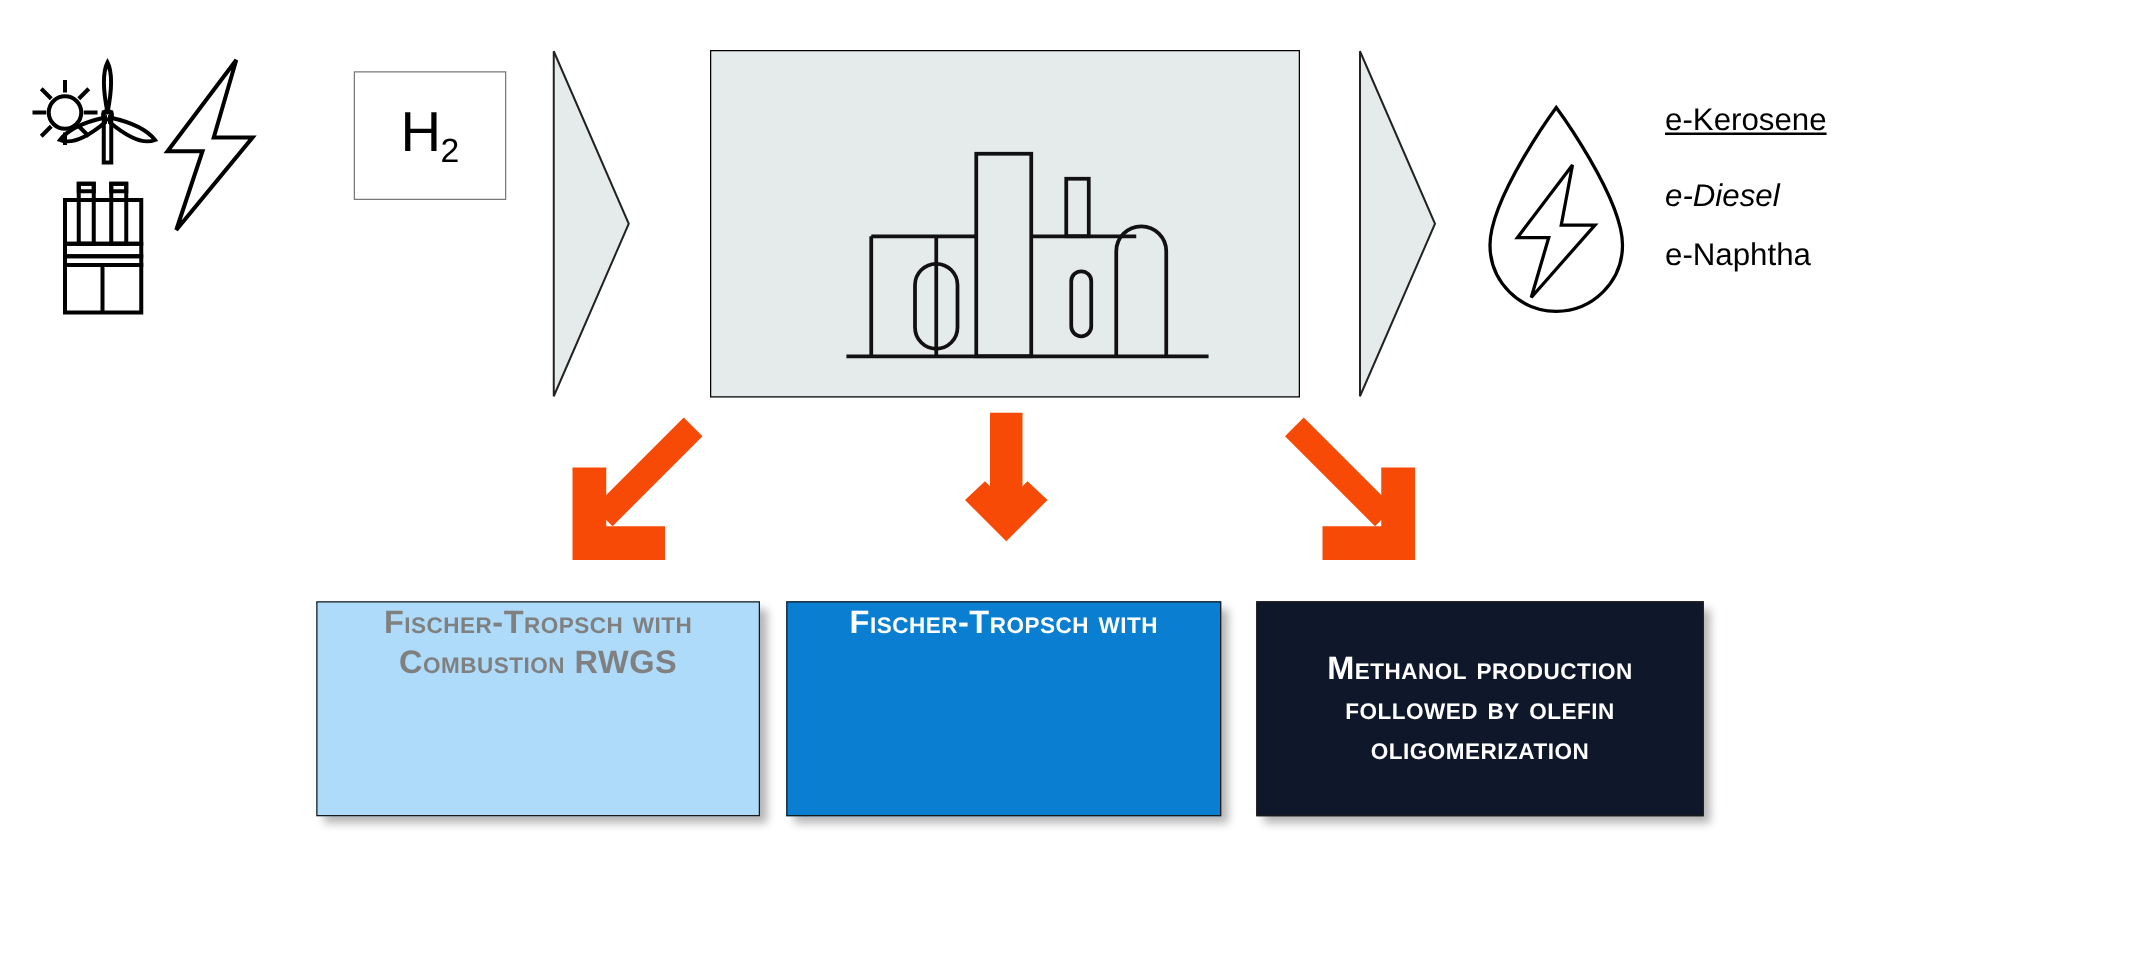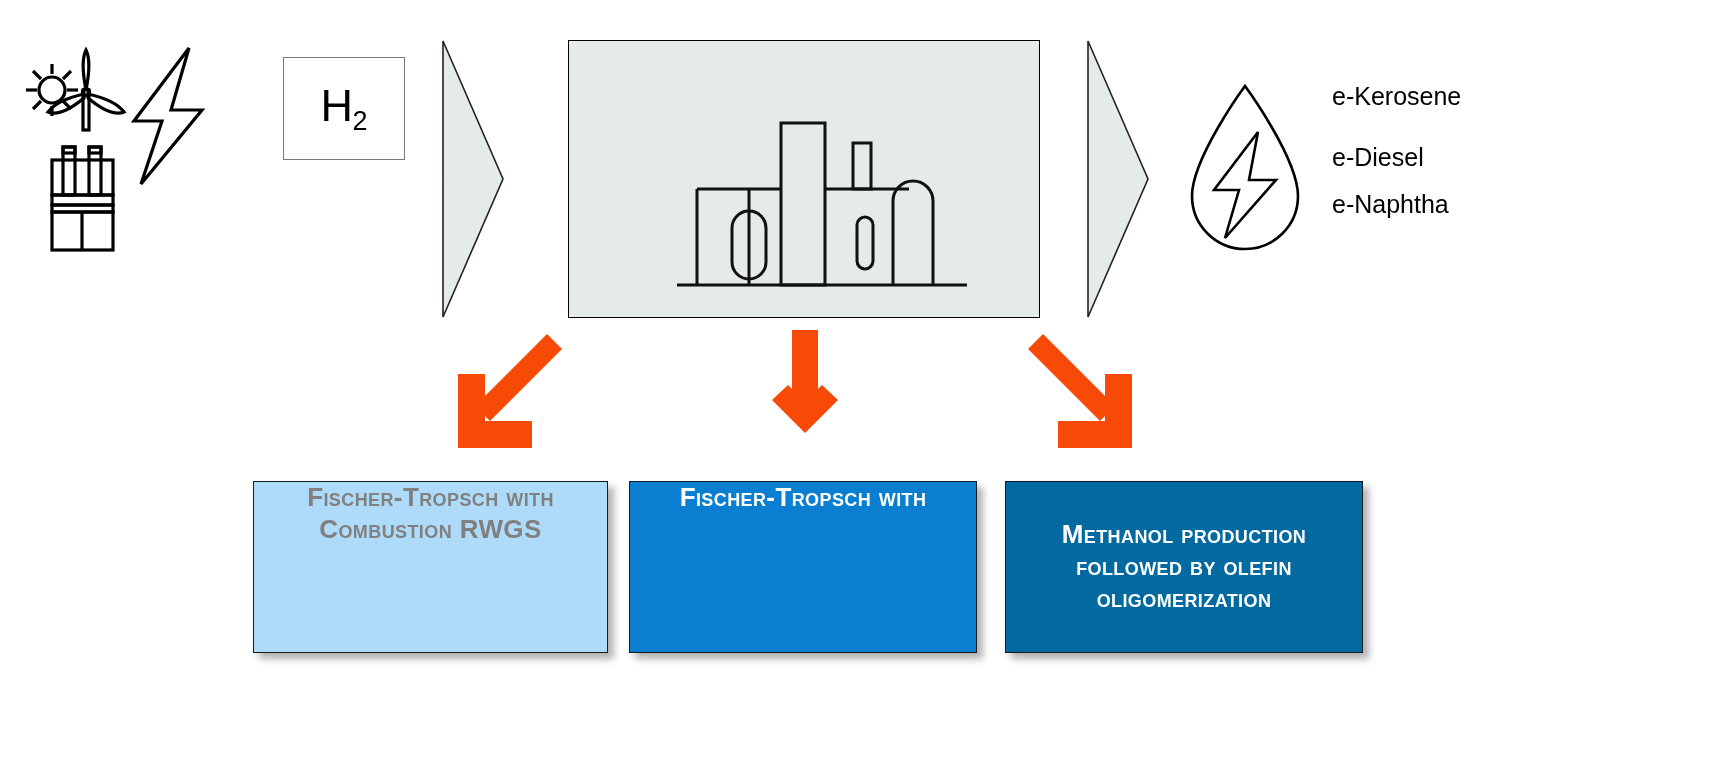--- a/index.html
+++ b/index.html
@@ -51,22 +51,22 @@
     left: 1332px; top: 84px; width: 240px; height: 170px;
   }
   .product-label {
     font-family: "Liberation Sans", sans-serif;
     font-size: 25px;
     color: #000;
     line-height: 1;
     position: absolute;
     white-space: nowrap;
   }
-  #product-0 { top: 0px; }
-  #product-1 { top: 61px; }
+  #product-0 { top: 0px; text-decoration: underline; }
+  #product-1 { top: 61px; font-style: italic; }
   #product-2 { top: 108px; }
 
   
   .orange-arrow { position: absolute; }
 
   #arrow-left   { left: 452px; top: 330px; width: 110px; height: 120px; }
   #arrow-middle { left: 770px; top: 330px; width: 70px;  height: 125px; }
   #arrow-right  { left: 1028px; top: 330px; width: 110px; height: 120px; }
 
   
@@ -89,21 +89,21 @@
     line-height: 1.22;
     text-align: center;
     letter-spacing: 0.4px;
   }
   #route-box-0 { left: 253px;  width: 355px; background: #aedbf9; }
   #route-box-0 .route-text { color: #808080; }
 
   #route-box-1 { left: 629px;  width: 348px; background: #0a7fd1; }
   #route-box-1 .route-text { color: #ffffff; }
 
-  #route-box-2 { left: 1005px; width: 358px; background: #0369a1; }
+  #route-box-2 { left: 1005px; width: 358px; background: #0f172a; }
   #route-box-2 .route-text { color: #ffffff; text-align: center; }
   #route-box-2 { align-items: center; padding-bottom: 0; }
   .tm { font-size: 16px; vertical-align: 0.55em; font-variant: normal; }
 </style>
 </head>
 <body>
 
 <div id="canvas">
 
   <div class="abs" id="energy-source-icon">

